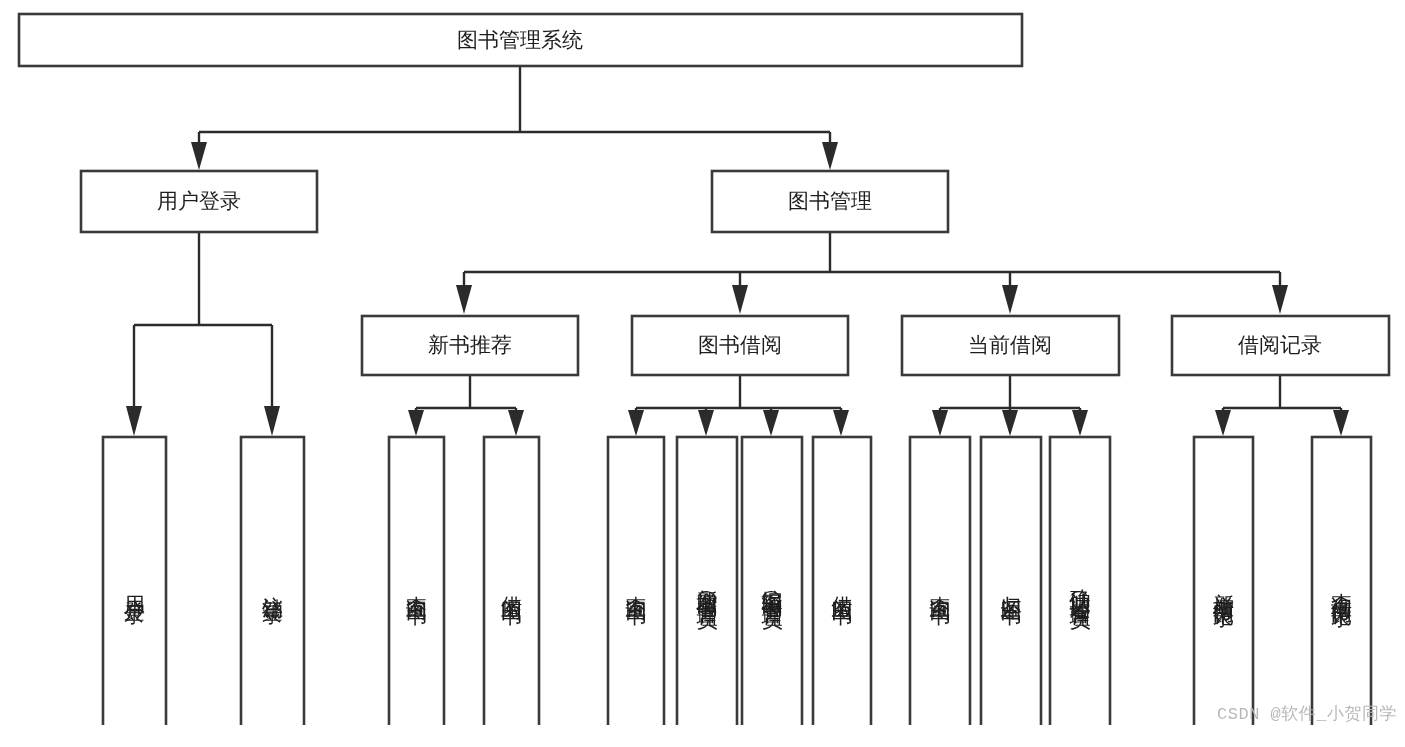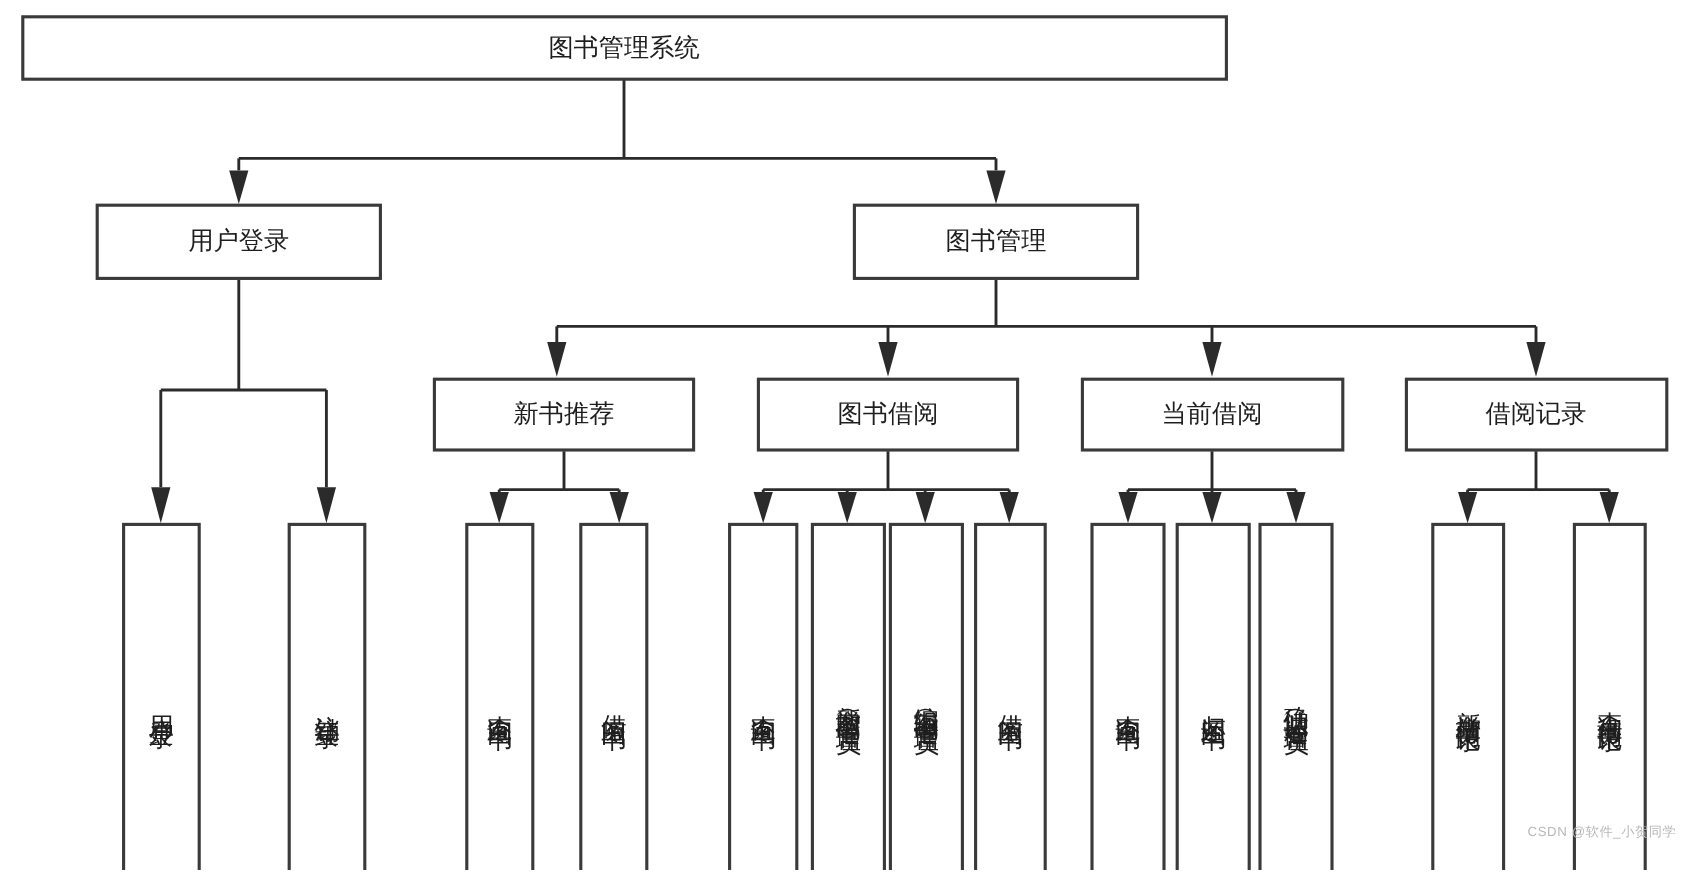--- a/index.html
+++ b/index.html
@@ -57,23 +57,23 @@
     font-size: 21px;
     line-height: 1.05;
     color: #1e1e1e;
     letter-spacing: 3px;
     white-space: nowrap;
     pointer-events: none;
   }
   .watermark {
     position: absolute;
     right: 8px;
-    bottom: 24px;
-    font-family: Liberation Sans, sans-serif;
-    font-size: 11px;
+    bottom: 0;
+    font-family: Liberation Mono, monospace;
+    font-size: 17px;
     color: #b8b8b8;
     white-space: nowrap;
     letter-spacing: 0.5px;
   }
 </style>
 </head>
 <body>
 
 <div id="canvas">
 

